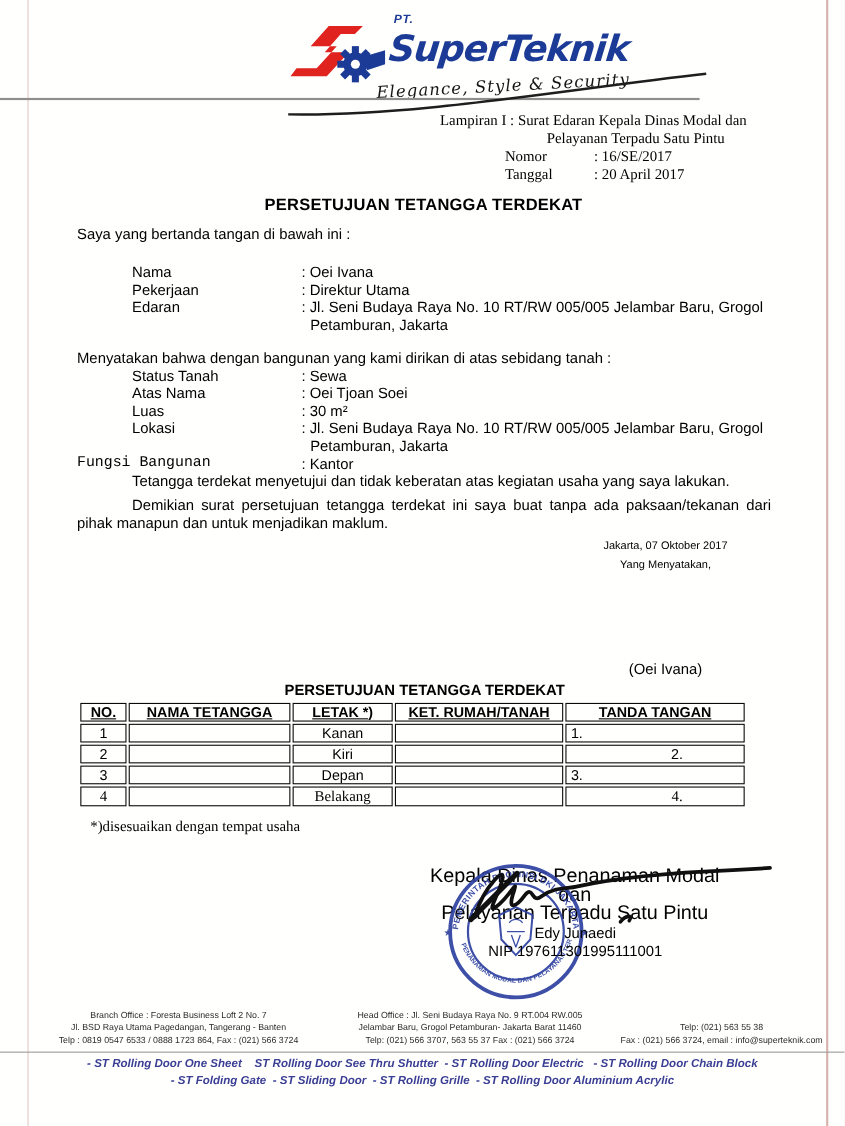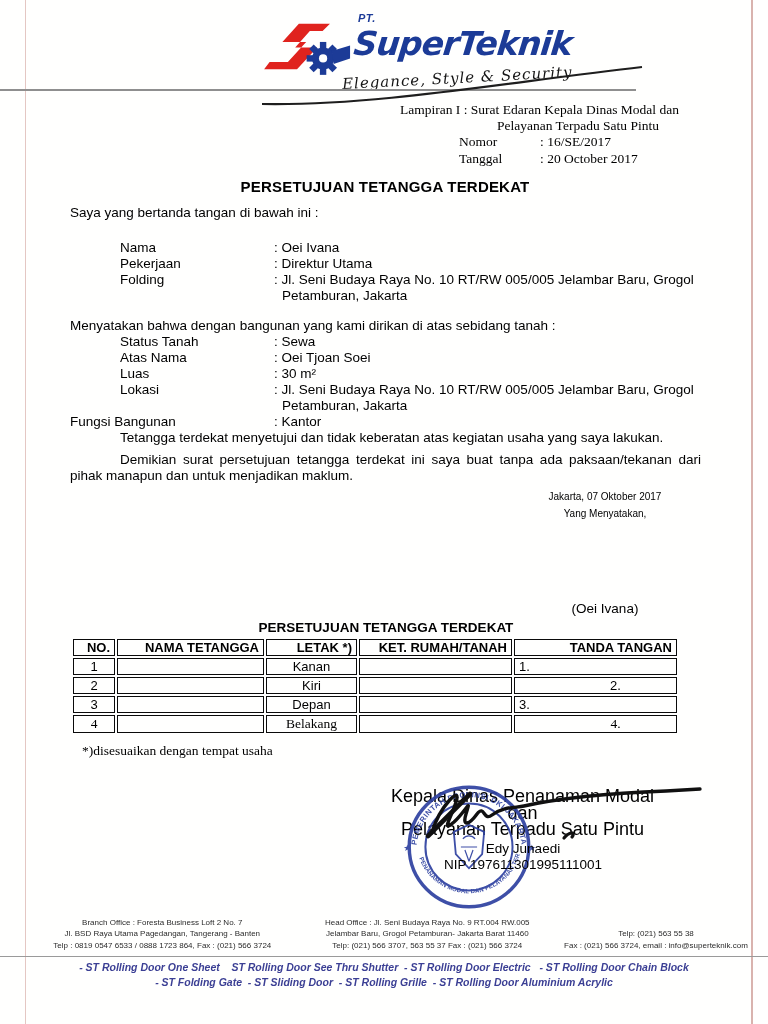--- a/index.html
+++ b/index.html
@@ -32,38 +32,38 @@
   .lampiran .row { display:flex; }
   .lampiran .lbl { margin-left:59px; width:81px; flex:none; }
 
   
   .doc-title { position:absolute; left:70px; top:178px; width:630px; text-align:center;
                font-weight:bold; font-size:15px; letter-spacing:.2px; }
   .body-block { position:absolute; left:70px; top:205px; width:631px; font-size:13.5px; line-height:16px; }
   .intro { margin-bottom:19px; }
   .frow { display:flex;gap:44px; }
   .frow .flbl { margin-left:50px; width:110px; flex:none; }
-  .frow.noindent .flbl { margin-left:0; width:160px; }
+  .frow.noindent .flbl { margin-left:0; width:160px;font-family:Liberation Mono, monospace; }
   .frow .fval { width:471px; flex:none; text-indent:-8px; padding-left:8px; }
   .section-lead { margin-top:14px; }
   .consent { padding-left:50px; }
   .closing { margin-top:6px; text-indent:50px; text-align:justify; }
 
   
   .signoff { position:absolute; left:500px; top:489px; width:210px; text-align:center;
              font-size:10px; line-height:16.5px; }
   .signer-name { position:absolute; left:500px; top:601px; width:210px; text-align:center; font-size:13.5px; }
 
   
   .table-title { position:absolute; left:70px; top:620px; width:632px; text-align:center;
                  font-weight:bold; font-size:13.5px; }
   table.neighbors { position:absolute; left:71px; top:637px; border-collapse:separate; border-spacing:2px; }
   .neighbors th, .neighbors td { border:1.6px solid #0a0a0a; height:16px; padding:0 4px;
                  font:13px "Liberation Sans", sans-serif; vertical-align:middle; }
-  .neighbors th { font-weight:bold; text-align:right; }
+  .neighbors th { font-weight:bold; text-align:center;text-decoration:underline; }
   .neighbors td.c { text-align:center; }
   .neighbors td.t-mid { text-align:center; padding-left:44px; }
   .neighbors .serif { font-family:"Liberation Serif", serif; font-size:13.5px; }
   .footnote { position:absolute; left:82px; top:743px; font:13.5px "Liberation Serif", serif; }
 
   
   .official-title { position:absolute; left:390px; top:752px; width:265px; text-align:center;
                     font-size:18px; line-height:16.5px;margin-top:36px; }
   .stamp { position:absolute; left:392px; top:776px; width:158px; height:142px; opacity:.92; }
   .signature { position:absolute; left:418px; top:780px; width:292px; height:68px; }
@@ -120,39 +120,39 @@
 
   <div class="lampiran">
     <div>Lampiran I : Surat Edaran Kepala Dinas Modal dan</div>
     <div class="l2">Pelayanan Terpadu Satu Pintu</div>
     <div class="row">
       <span class="lbl">Nomor</span>
       <span>: 16/SE/2017</span>
     </div>
     <div class="row">
       <span class="lbl">Tanggal</span>
-      <span>: 20 October 2017</span>
+      <span>: 20 April 2017</span>
     </div>
   </div>
 
   <div class="doc-title">PERSETUJUAN TETANGGA TERDEKAT</div>
 
   <div class="body-block">
     <div class="intro">Saya yang bertanda tangan di bawah ini :</div>
 
     <div class="frow">
         <span class="flbl">Nama</span>
         <span class="fval">: Oei Ivana</span>
       </div>
     <div class="frow">
         <span class="flbl">Pekerjaan</span>
         <span class="fval">: Direktur Utama</span>
       </div>
     <div class="frow">
-        <span class="flbl">Folding</span>
+        <span class="flbl">Edaran</span>
         <span class="fval">: Jl. Seni Budaya Raya No. 10 RT/RW 005/005 Jelambar Baru, Grogol Petamburan, Jakarta</span>
       </div>
 
     <div class="section-lead">Menyatakan bahwa dengan bangunan yang kami dirikan di atas sebidang tanah :</div>
 
     <div class="frow">
         <span class="flbl">Status Tanah</span>
         <span class="fval">: Sewa</span>
       </div>
     <div class="frow">

